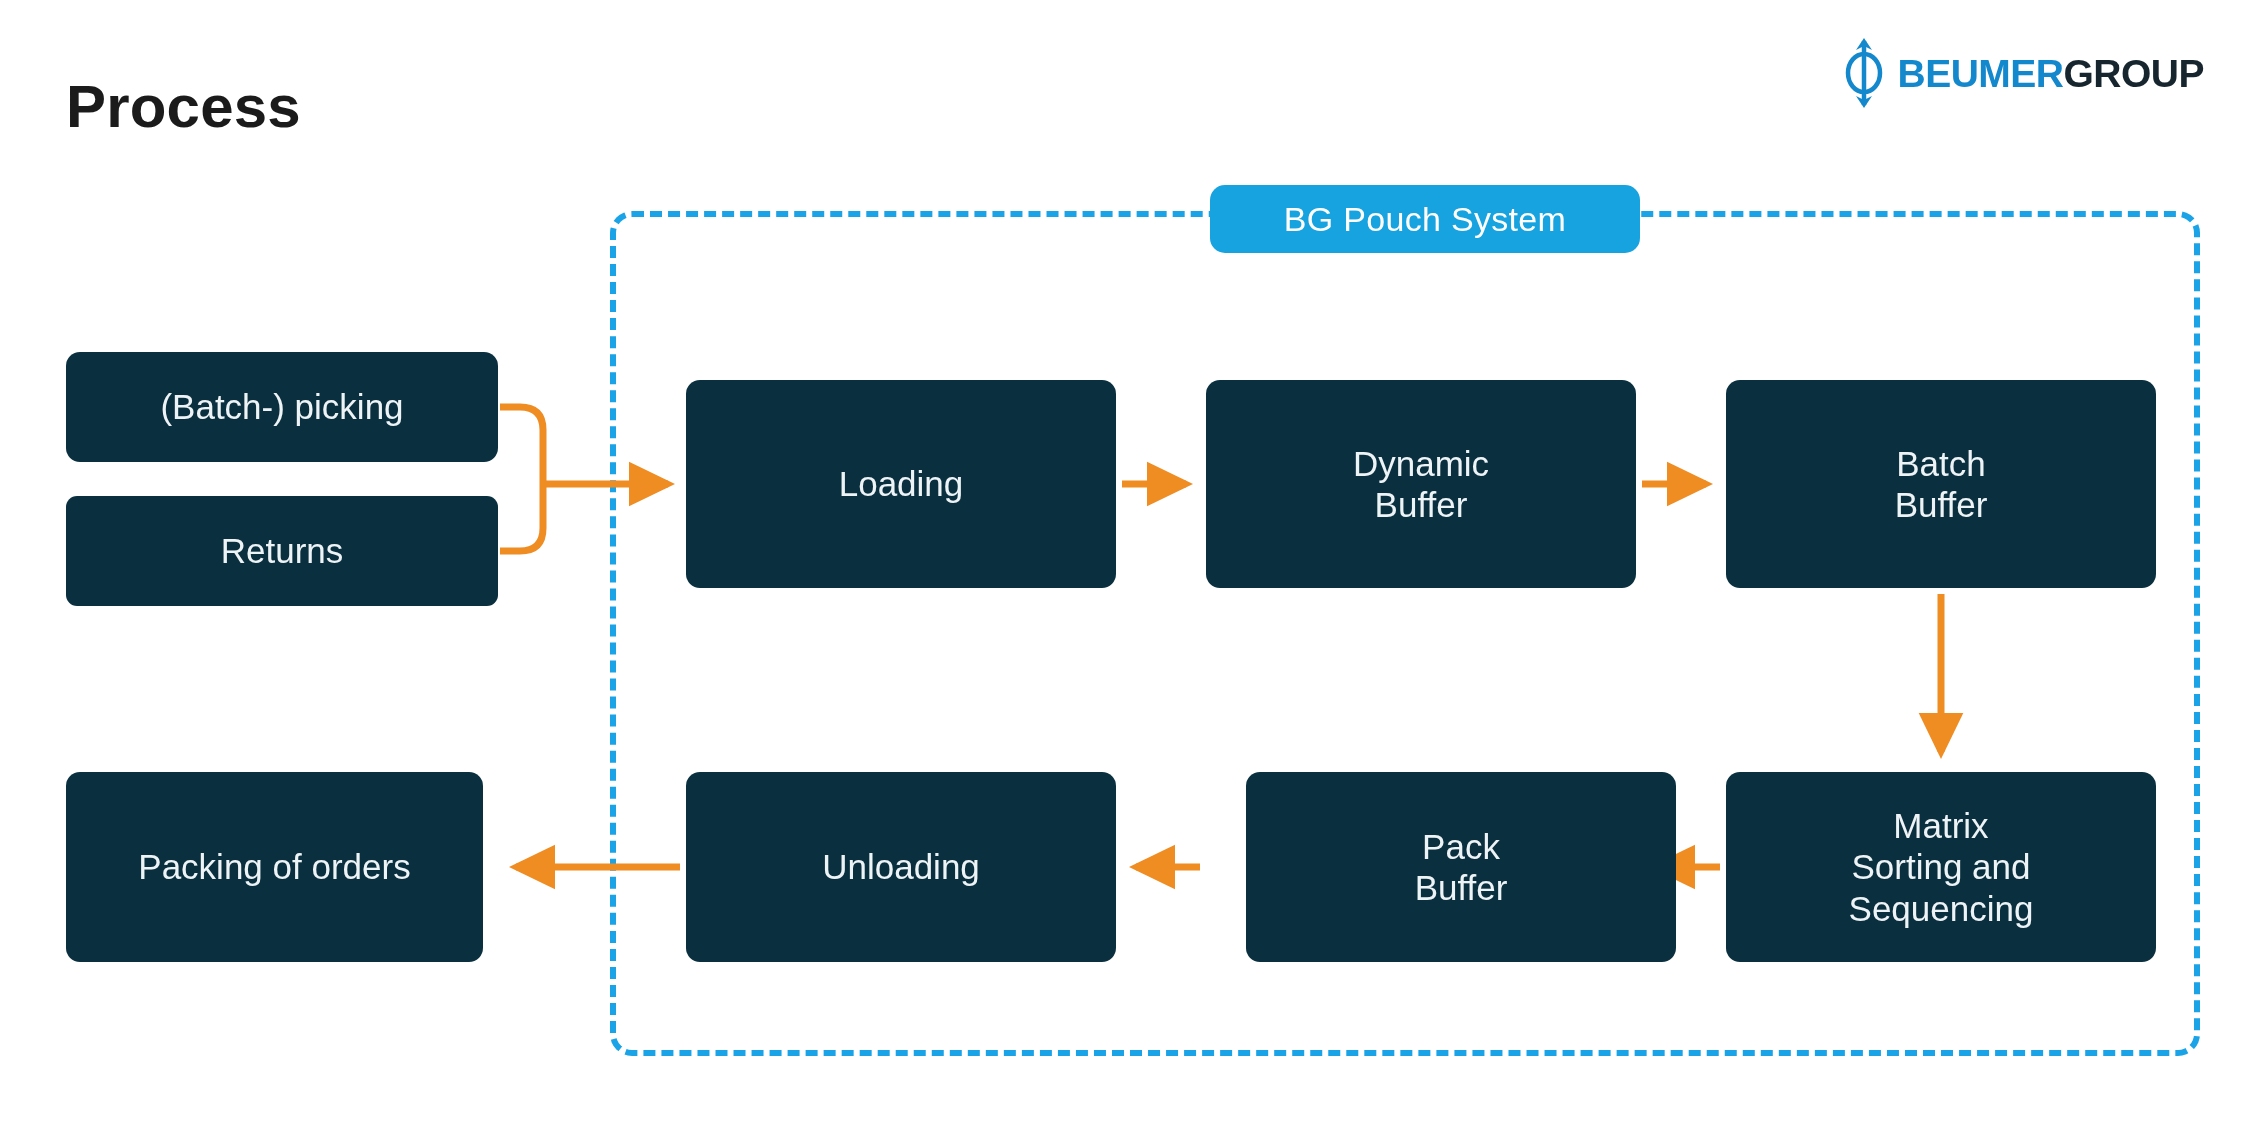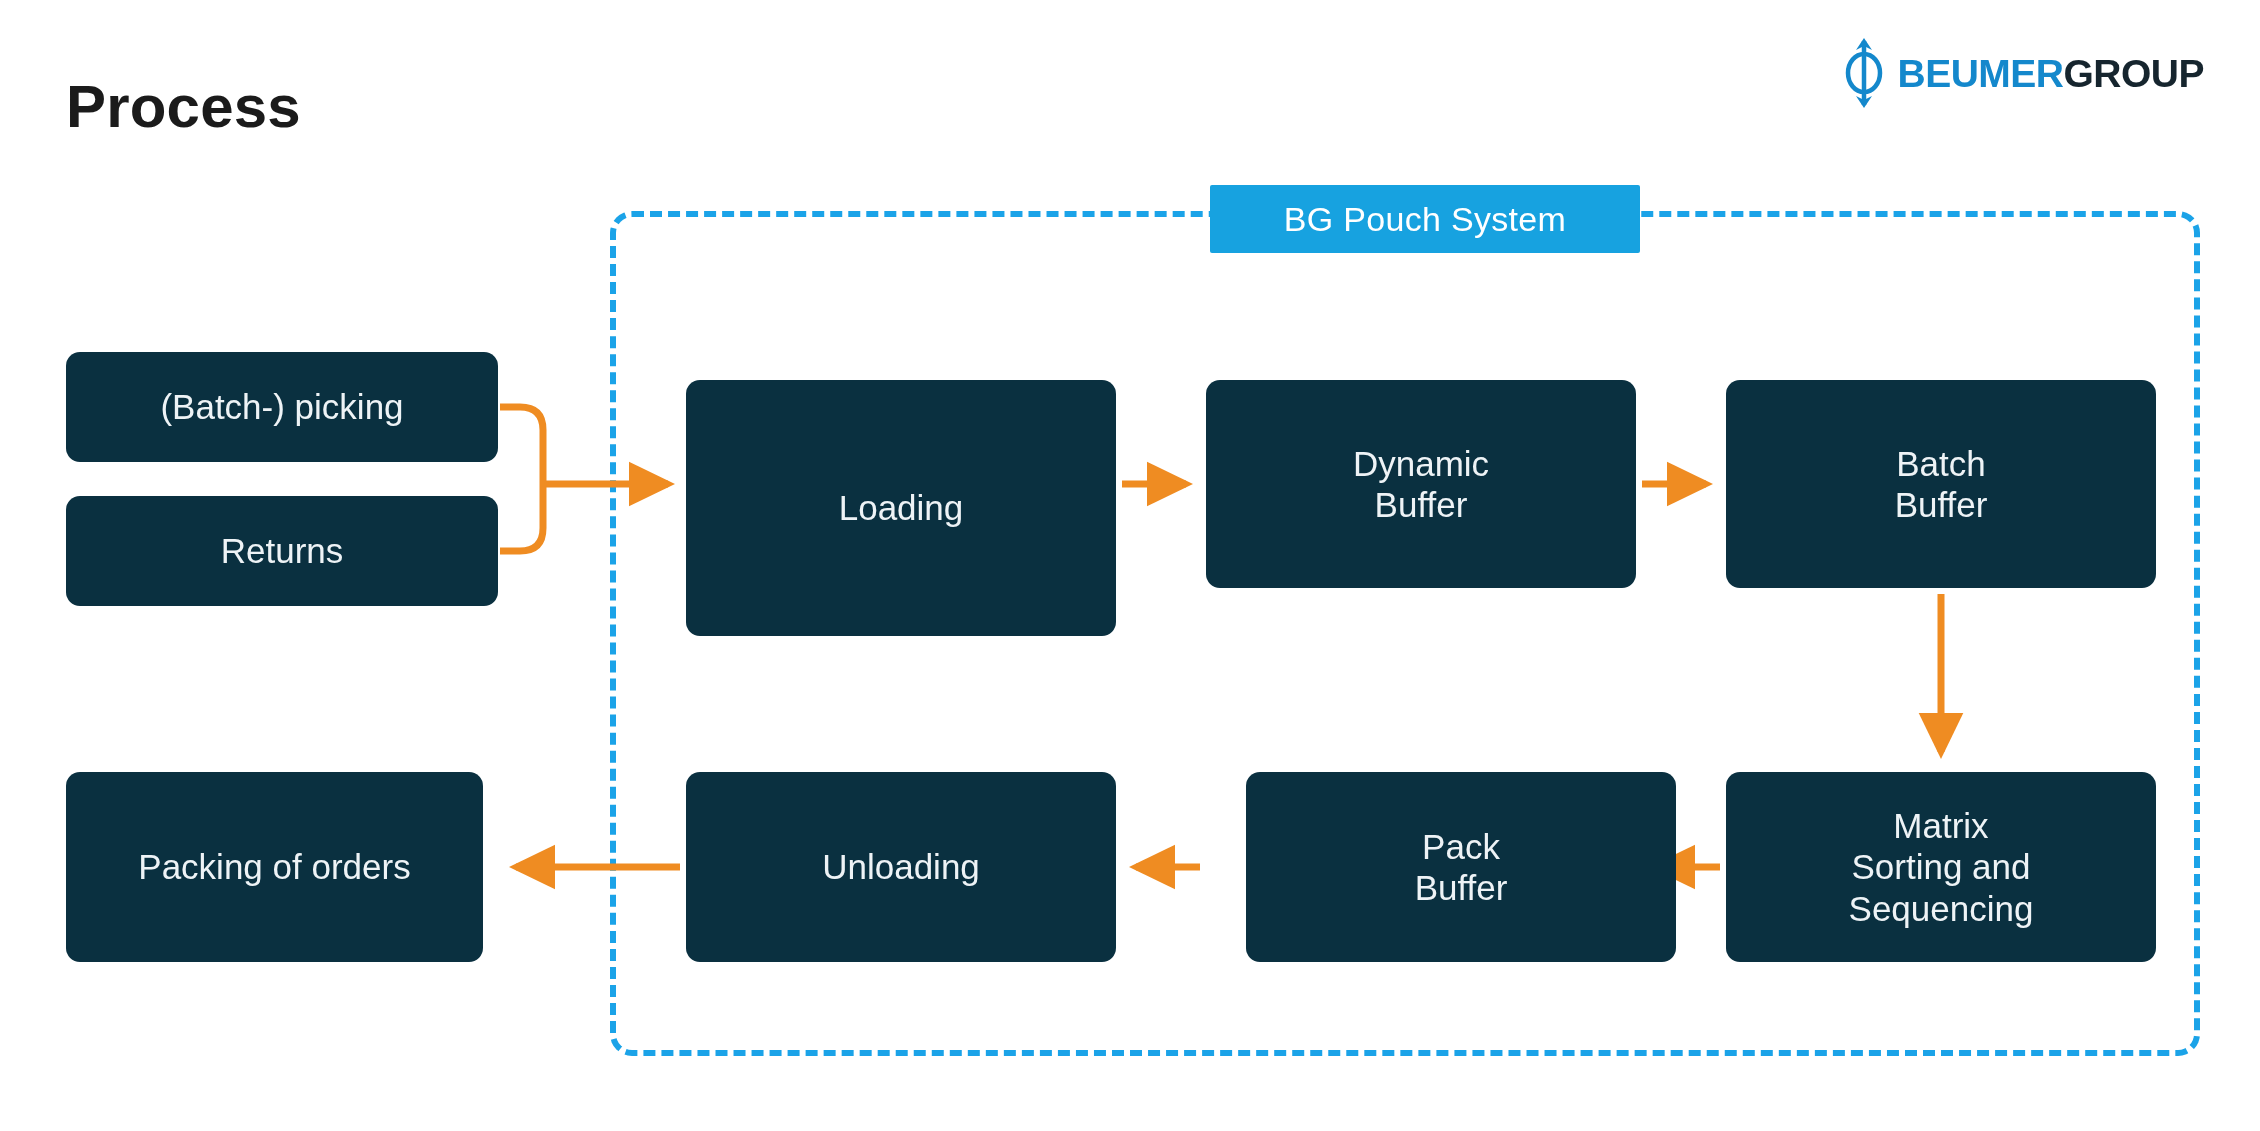--- a/index.html
+++ b/index.html
@@ -68,21 +68,21 @@
     background: transparent;
   }
 
   #system-badge {
     position: absolute;
     left: 1210px;
     top: 185px;
     width: 430px;
     height: 68px;
     background: #17A2E0;
-    border-radius: 2px;
+    border-radius: 15px;
     display: flex;
     align-items: center;
     justify-content: center;
     color: #ffffff;
     font-size: 34px;
     font-weight: normal;
     letter-spacing: 0.3px;
     z-index: 5;
     white-space: nowrap;
   }
@@ -101,25 +101,25 @@
     line-height: 1.18;
     font-weight: normal;
     box-sizing: border-box;
     padding: 4px 12px;
     z-index: 3;
     white-space: pre-line;
   }
 
   
   #node-batch-picking { left: 66px;  top: 352px; width: 432px; height: 110px; }
-  #node-returns       { left: 66px;  top: 496px; width: 432px; height: 110px; }
+  #node-returns       { left: 66px;  top: 496px; width: 432px; height: 110px; border-radius: 11px; }
   #node-packing       { left: 66px;  top: 772px; width: 417px; height: 190px; }
 
   
-  #node-loading        { left: 686px;  top: 380px; width: 430px; height: 256px; }
+  #node-loading        { left: 686px;  top: 380px; width: 430px; height: 208px; }
   #node-dynamic-buffer { left: 1206px; top: 380px; width: 430px; height: 208px; }
   #node-batch-buffer   { left: 1726px; top: 380px; width: 430px; height: 208px; }
 
   
   #node-unloading      { left: 686px;  top: 772px; width: 430px; height: 190px; }
   #node-pack-buffer    { left: 1206px; top: 772px; width: 430px; height: 190px; margin-left: 40px; }
   #node-matrix-sorting { left: 1726px; top: 772px; width: 430px; height: 190px; }
 
   
   #connectors {

